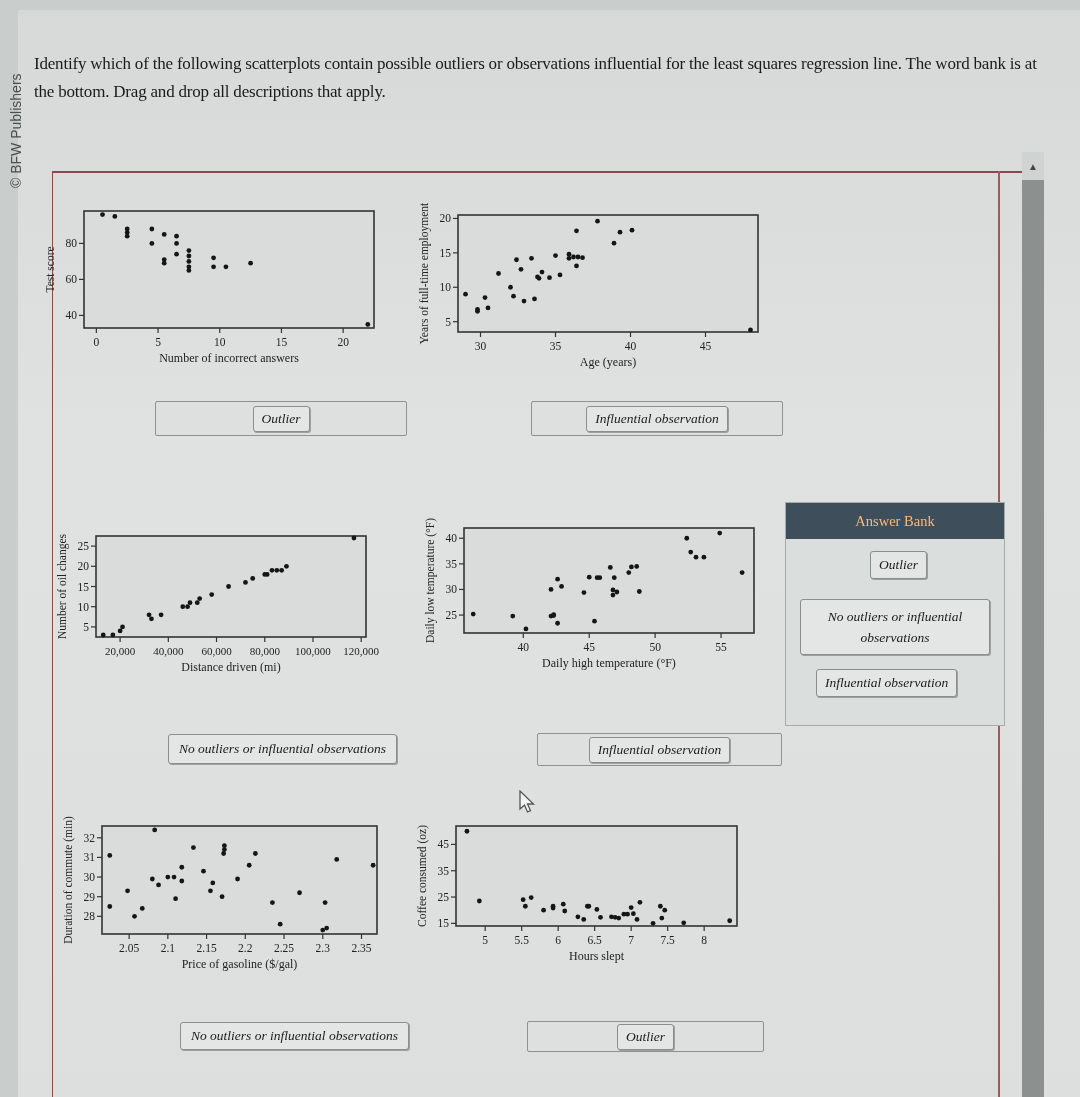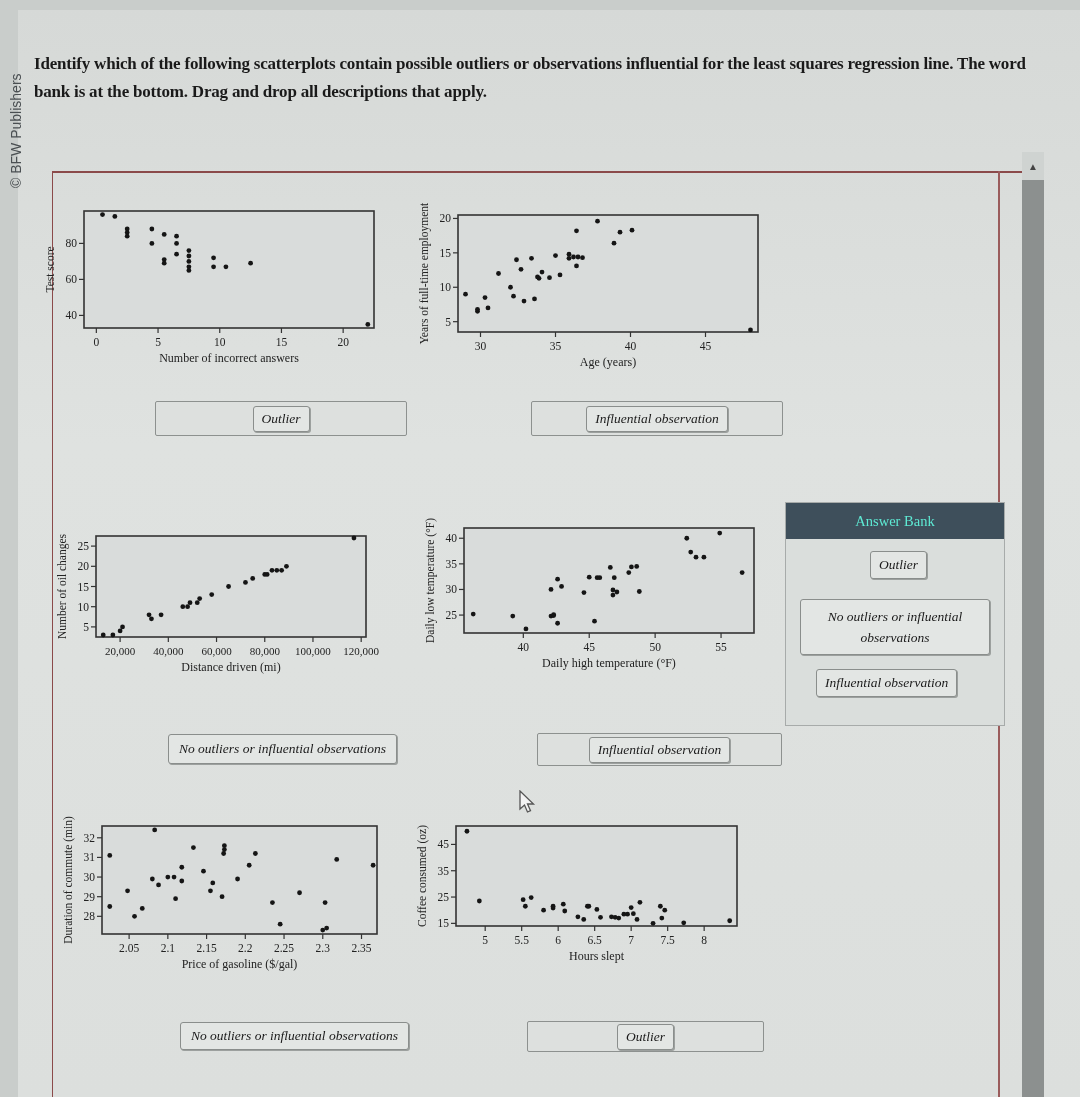--- a/index.html
+++ b/index.html
@@ -14,21 +14,21 @@
     background:linear-gradient(180deg,#d6d9d7 0%,#dfe2e0 40%,#dcdfdd 100%);
   }
   .copyright {
     position:absolute; left:-54px; top:110px; width:140px;
     transform:rotate(-90deg); transform-origin:center;
     font-family:"Liberation Sans", sans-serif; font-size:14px; color:#4a4f52;
     white-space:nowrap;
   }
   .prompt {
     position:absolute; left:34px; top:50px; width:1010px;
-    font-size:17px; font-weight:bold; line-height:28px; letter-spacing:-0.2px;
+    font-size:17px; font-weight:normal; line-height:28px; letter-spacing:-0.2px;
   }
   .frame {
     position:absolute; left:52px; top:171px; width:978px; height:940px;
     border-top:2px solid #8b4a4a; border-left:1.5px solid #8b4a4a;
   }
   .frame-right {
     position:absolute; left:998px; top:171px; width:2px; height:926px;
     background:#9a5c5c;
   }
   .scroll-track {
@@ -54,21 +54,21 @@
     box-shadow:1px 1px 0 #9ca09e;
     font-size:13.5px; padding:4px 8px; white-space:nowrap;
     font-family:"Liberation Serif", serif;
     font-style:italic;
   }
   .answer-bank {
     position:absolute; left:785px; top:502px; width:218px; height:222px;
     background:#dadedc; border:1px solid #a7abaa;
   }
   .ab-header {
-    height:36px; background:#3e4f5b; color:#5eead4;
+    height:36px; background:#3e4f5b; color:#fdba74;
     display:flex; align-items:center; justify-content:center;
     font-size:14.5px;
   }
   .cursor { position:absolute; left:518px; top:790px; }
 </style>
 </head>
 <body>
 
 <div class="page-bg"></div>
 <div class="copyright">© BFW Publishers</div>

